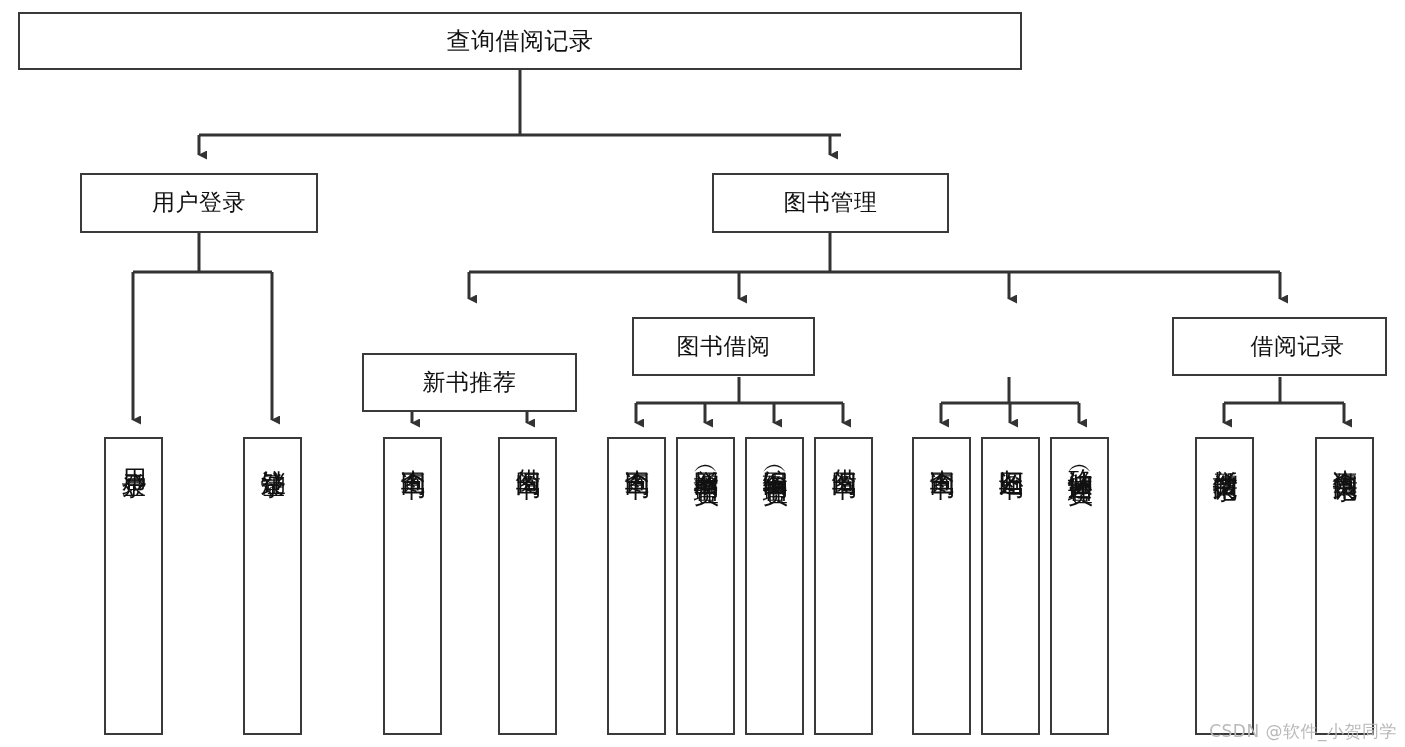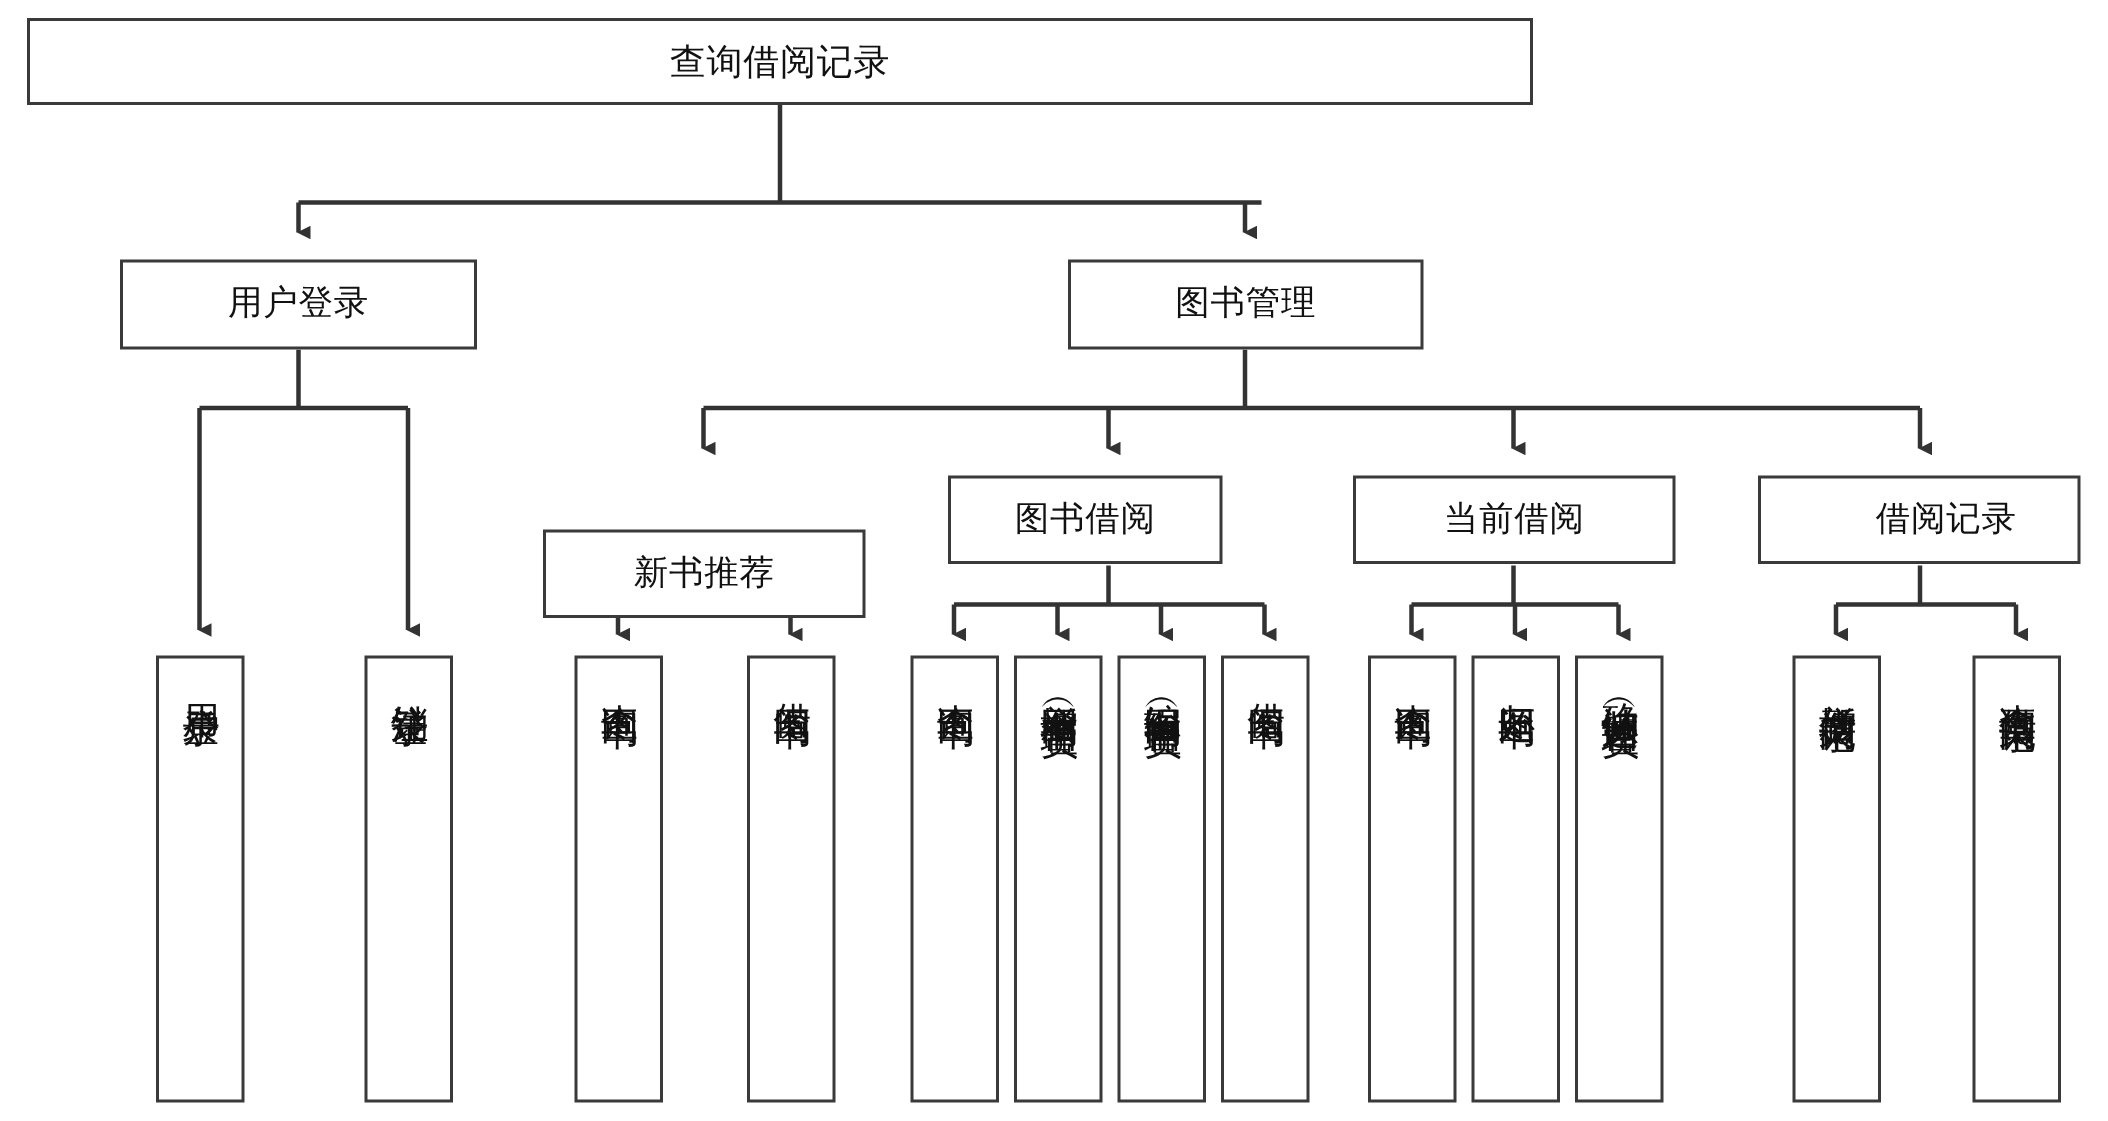--- a/index.html
+++ b/index.html
@@ -144,23 +144,20 @@
   </div>
 
   <div class="node h" style="left:362px; top:317px; width:215px; height:59px;margin-top:36px;">
     <span class="node-label">新书推荐</span>
   </div>
 
   <div class="node h" style="left:632px; top:317px; width:183px; height:59px;">
     <span class="node-label">图书借阅</span>
   </div>
 
-  <div class="node h" style="left:902px; top:317px; width:215px; height:59px;">
-    <span class="node-label">当前借阅</span>
-  </div>
 
   <div class="node h" style="left:1172px; top:317px; width:215px; height:59px;padding-left:36px;">
     <span class="node-label">借阅记录</span>
   </div>
 
   <div class="node v" style="left:104px; top:437px; width:59px; height:298px;">
     <span class="node-label">用户登录</span>
   </div>
 
   <div class="node v" style="left:243px; top:437px; width:59px; height:298px;">
@@ -204,14 +201,15 @@
   </div>
 
   <div class="node v" style="left:1195px; top:437px; width:59px; height:298px;">
     <span class="node-label">新增借阅记录</span>
   </div>
 
   <div class="node v" style="left:1315px; top:437px; width:59px; height:298px;">
     <span class="node-label">查询借阅记录</span>
   </div>
 
+  <div class="watermark">CSDN @软件_小贺同学</div>
 
 </div>
 
 </body></html>

